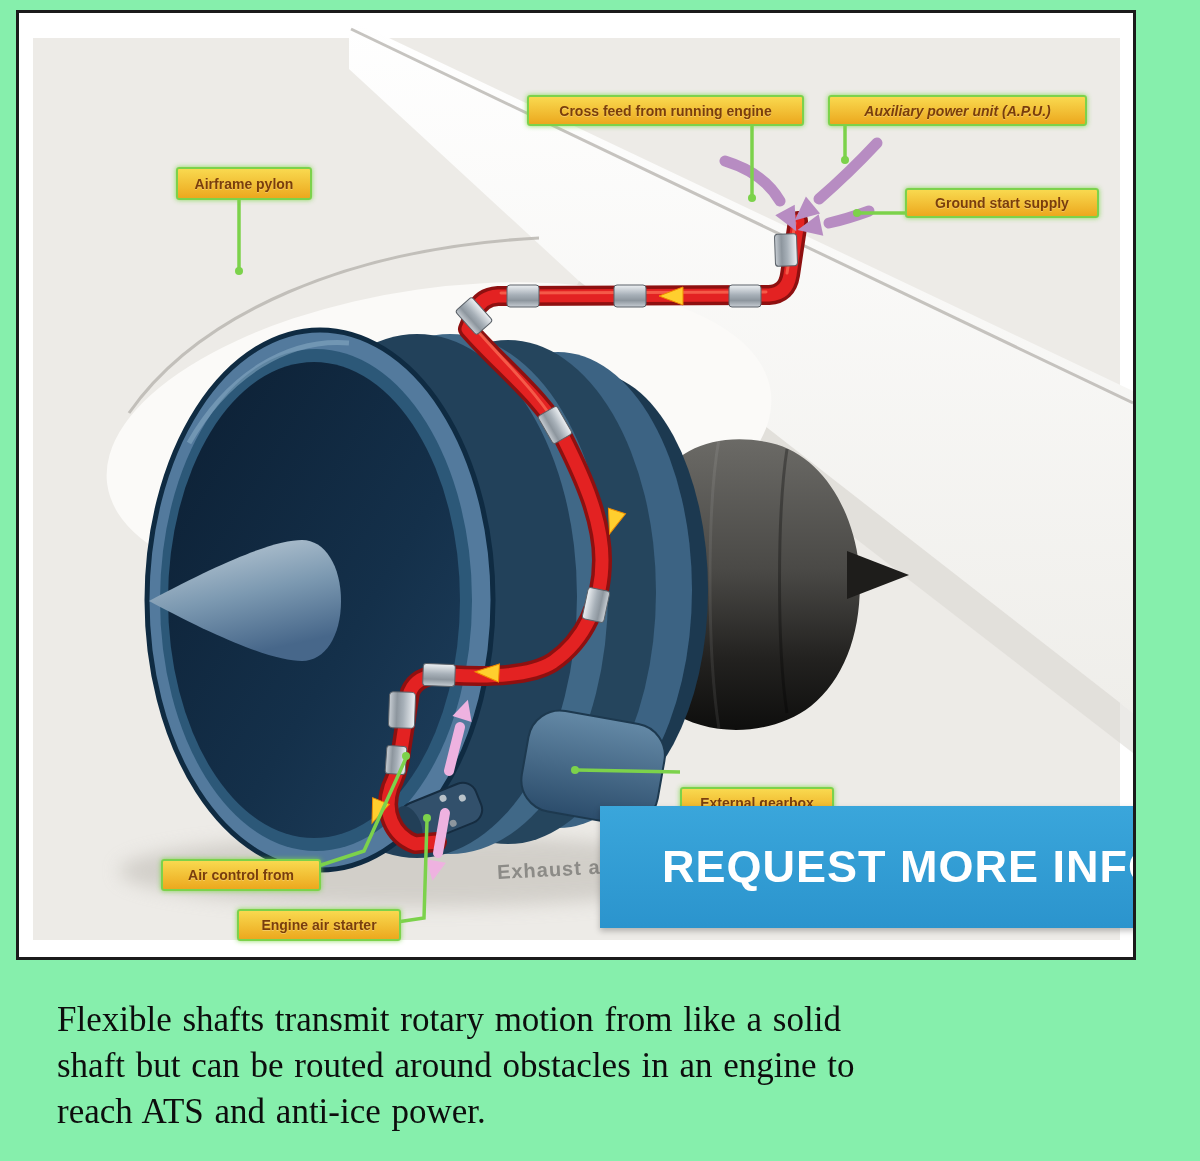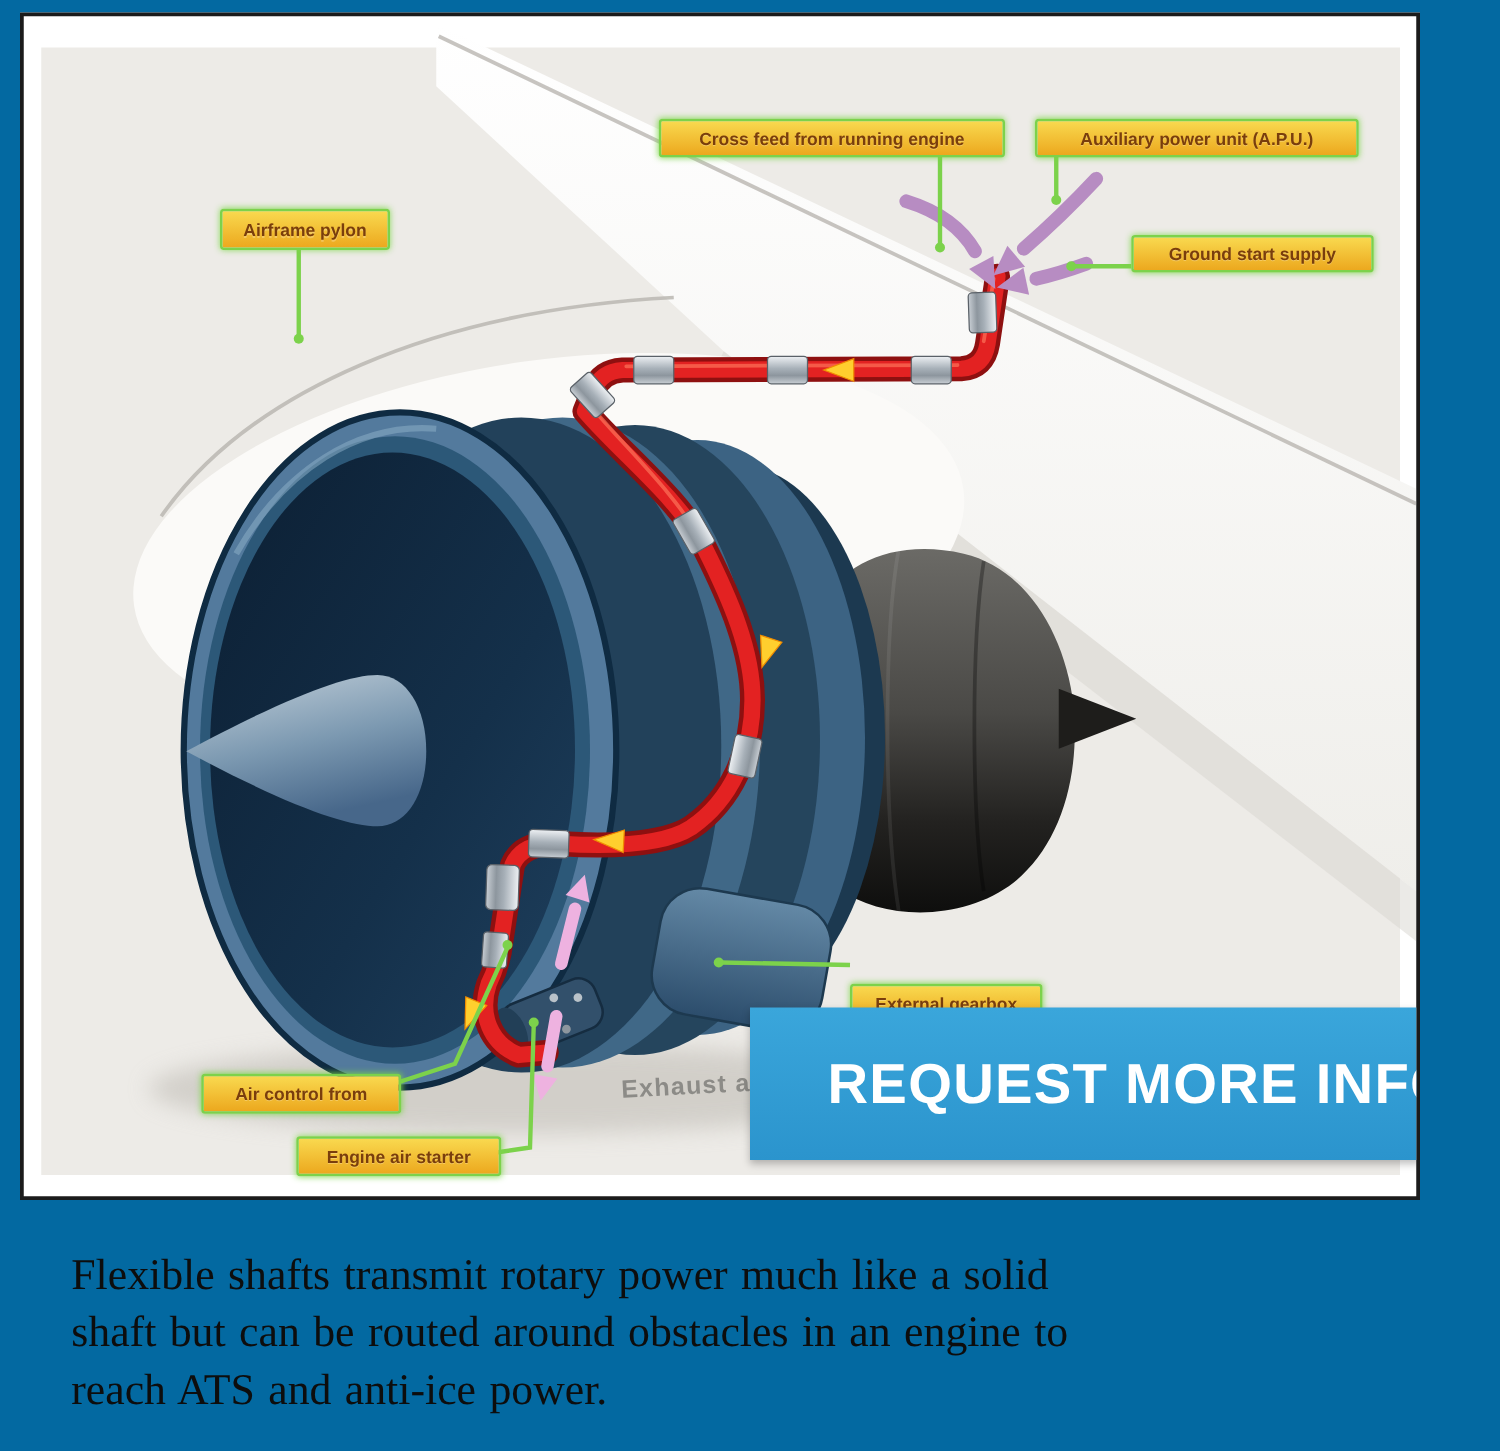--- a/index.html
+++ b/index.html
@@ -1,16 +1,16 @@
 <!DOCTYPE html>
 <html><head>
 <meta charset="utf-8">
 <style>
   html,body{margin:0;padding:0;background:#fff;}
-  .page{position:relative;width:1200px;height:1161px;background:#0369a1;overflow:hidden;
+  .page{position:relative;width:1200px;height:1161px;background:#86efac;overflow:hidden;
         font-family:"Liberation Sans",sans-serif;}
   
   .stage{position:absolute;left:16px;top:10px;width:1114px;height:944px;
          border:3px solid #1b1b1b;background:#ffffff;overflow:hidden;}
   .panel{position:absolute;left:14px;top:25px;width:1087px;height:902px;background:#edebe7;}
   .art{position:absolute;left:0;top:0;}
   
   .callout{position:absolute;display:flex;align-items:center;justify-content:center;
            background:linear-gradient(#f9d94f,#eca81e);
            border:2px solid #7cd24b;border-radius:3px;
@@ -206,33 +206,33 @@
         <line x1="661" y1="759" x2="558" y2="757"></line>
           <circle cx="556" cy="757" r="4" stroke="none"></circle>
         <polyline points="299,853 345,838 387,745" fill="none"></polyline>
           <circle cx="387" cy="743" r="4" stroke="none"></circle>
         <polyline points="378,909 405,905 408,807" fill="none"></polyline>
           <circle cx="408" cy="805" r="4" stroke="none"></circle>
       </g>
     </svg>
 
     <div class="callout" style="left:508px;top:82px;width:273px;height:27px;">Cross feed from running engine</div>
-    <div class="callout" style="left:809px;top:82px;width:255px;height:27px;">Auxiliary power unit (A.P.U.)</div>
+    <div class="callout" style="left:809px;top:82px;width:255px;height:27px;font-style:italic;">Auxiliary power unit (A.P.U.)</div>
     <div class="callout" style="left:886px;top:175px;width:190px;height:26px;">Ground start supply</div>
     <div class="callout" style="left:157px;top:154px;width:132px;height:29px;">Airframe pylon</div>
     <div class="callout" style="left:661px;top:746px;width:150px;height:27px;margin-top:28px;">External gearbox</div>
     <div class="callout" style="left:142px;top:846px;width:156px;height:28px;">Air control from</div>
     <div class="callout" style="left:218px;top:896px;width:160px;height:28px;">Engine air starter</div>
 
     <div class="free-label" style="left:478px;top:845px;">Exhaust air</div>
 
     <div class="banner">
       <span class="banner-text">REQUEST MORE INFORM</span>
     </div>
   </div>
 
   <div class="caption">
-    <div>Flexible shafts transmit rotary power much like a solid</div>
+    <div>Flexible shafts transmit rotary motion from like a solid</div>
     <div>shaft but can be routed around obstacles in an engine to</div>
     <div>reach ATS and anti-ice power.</div>
   </div>
 
 </div>
 
 </body></html>

